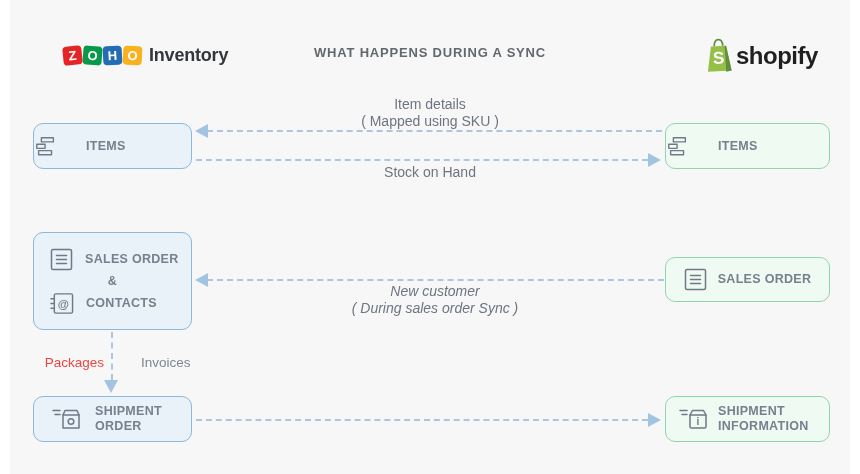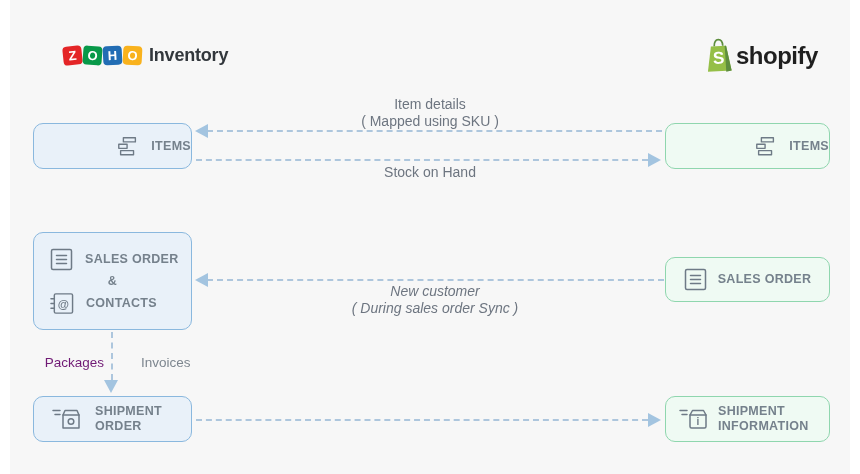--- a/index.html
+++ b/index.html
@@ -26,21 +26,21 @@
   .bag-shade { fill:#5e8e3e; }
   .bag-handle { fill:none; stroke:#5e8e3e; stroke-width:1.8; }
   .bag-s { fill:#ffffff; font-size:18px; font-weight:bold; text-anchor:middle; font-family:"Liberation Sans",sans-serif; }
   .shopify-word { font-size:24px; font-weight:700; color:#1f1f1f; margin-left:0; letter-spacing:-0.5px; }
 
   
   .box { position:absolute; border-radius:10px; display:flex; align-items:center; }
   .box-blue  { background:#e9f1f9; border:1.5px solid #8ab8de; }
   .box-green { background:#effaf3; border:1.5px solid #8fd6ae; }
   .box-label { font-size:12.5px; font-weight:700; color:#75818c; letter-spacing:0.3px; line-height:15px; }
-  .center-content { justify-content:flex-end; gap:11px; }
+  .center-content { justify-content:flex-start; gap:28px; }
   .icon { flex:none; display:block; }
   .ic-stroke { fill:none; stroke:#6e7a86; stroke-width:1.5; stroke-linecap:round; stroke-linejoin:round; }
   .icon-glyph { fill:#6e7a86; font-weight:600; text-anchor:middle; font-family:"Liberation Sans",sans-serif; }
 
   .zoho-items-box       { left:33px;  top:123px; width:159px; height:46px; }
   .shopify-items-box    { left:665px; top:123px; width:165px; height:46px; }
   .zoho-soc-box         { left:33px;  top:232px; width:159px; height:98px; flex-direction:column; justify-content:center; align-items:stretch; padding-left:16px; }
   .soc-row { display:flex; align-items:center; gap:12px; }
   .soc-amp { text-align:center; padding-right:16px; margin:3px 0; }
   .shopify-so-box       { left:665px; top:257px; width:165px; height:45px; justify-content:center; gap:11px; }
@@ -67,37 +67,38 @@
   .arrow-shipment     { left:196px; top:419px; width:452px; }
   .head-shipment      { left:648px; top:413px; }
 
   
   .flow-label { position:absolute; text-align:center; color:#6d7580; font-size:14px; line-height:17px; }
   .flow-label span { display:block; }
   .lbl-item-details     { left:298px; top:96px;  width:264px; }
   .lbl-stock            { left:298px; top:164px; width:264px; }
   .lbl-new-customer     { left:301px; top:283px; width:268px;font-style:italic; }
   .lbl-shipment-details { left:298px; top:398px; width:264px; }
-  .lbl-packages { position:absolute; left:24px;  top:355px; width:80px; text-align:right; color:#701a75; font-size:13.5px; }
+  .lbl-packages { position:absolute; left:24px;  top:355px; width:80px; text-align:right; color:#ef4444; font-size:13.5px; }
   .lbl-invoices { position:absolute; left:121px; top:355px; width:80px; text-align:left;  color:#7d868f; font-size:13.5px;margin-left:20px; }
 </style>
 </head>
 <body>
 
 <div class="canvas">
   <div class="panel"></div>
 
   <div class="zoho-logo">
     <span class="tile t0">Z</span>
     <span class="tile t1">O</span>
     <span class="tile t2">H</span>
     <span class="tile t3">O</span>
     <span class="zoho-product">Inventory</span>
   </div>
 
+  <div class="diagram-title">WHAT HAPPENS DURING A SYNC</div>
 
   <div class="shopify-logo">
     <svg class="shopify-bag" viewBox="0 0 34 40">
       <path class="bag-body" d="M9 9.5 L25 9.5 L29.5 36 L4.5 36 Z"></path>
       <path class="bag-shade" d="M23.5 9.5 L25 9.5 L29.5 36 L23.8 37 Z"></path>
       <path class="bag-handle" d="M12.5 9.5 C12.5 5 14.5 2.8 17 2.8 C19.5 2.8 21.5 5 21.5 9.5"></path>
       <text class="bag-s" x="16.5" y="28">S</text>
     </svg>
     <span class="shopify-word">shopify</span>
   </div>

